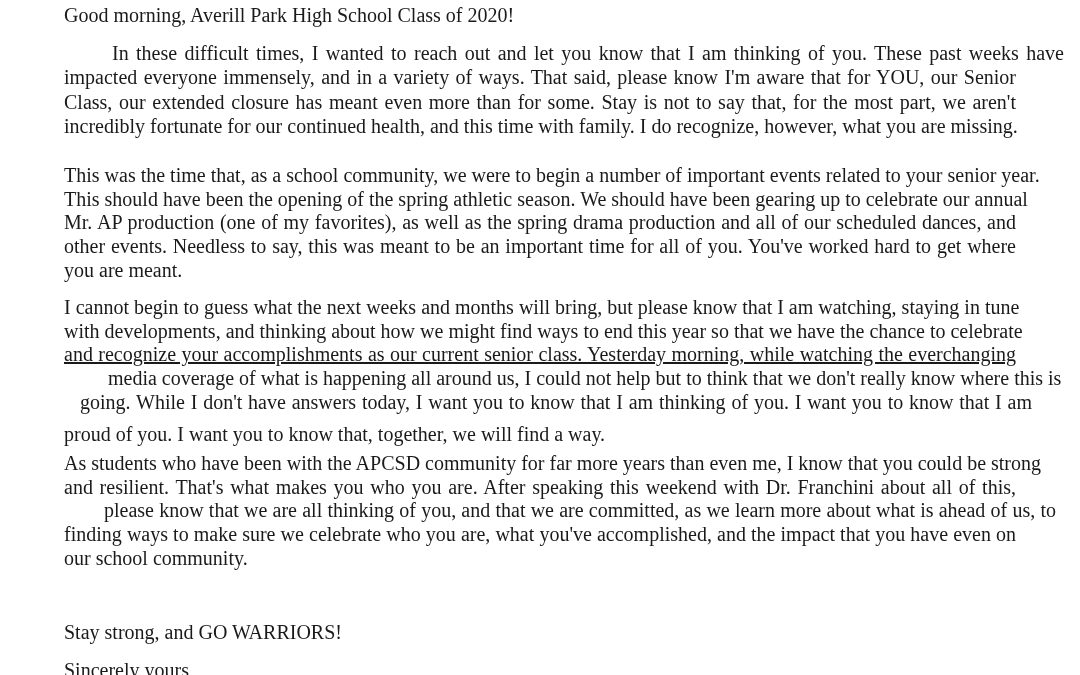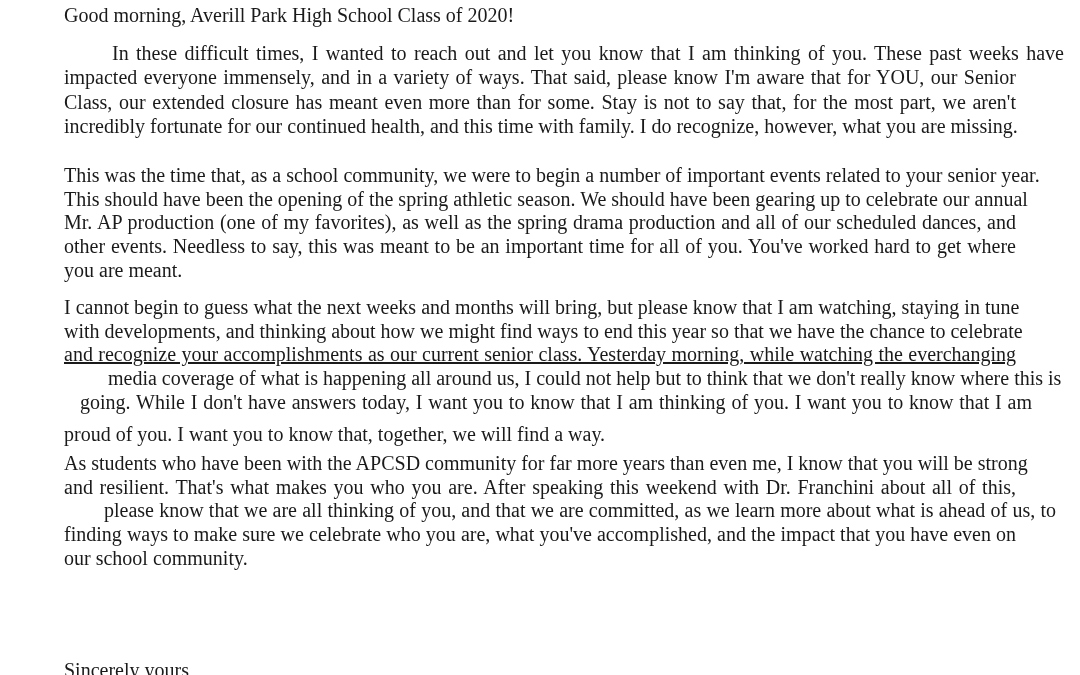--- a/index.html
+++ b/index.html
@@ -59,22 +59,23 @@
   <div>
     <div class="line" style="top:295px;">I cannot begin to guess what the next weeks and months will bring, but please know that I am watching, staying in tune</div>
     <div class="line" style="top:319px;">with developments, and thinking about how we might find ways to end this year so that we have the chance to celebrate</div>
     <div class="line" style="top:342px;text-decoration:underline;">and recognize your accomplishments as our current senior class.  Yesterday morning, while watching the everchanging</div>
     <div class="line" style="top:366px;margin-left:44px;">media coverage of what is happening all around us, I could not help but to think that we don't really know where this is</div>
     <div class="line" style="top:390px;margin-left:16px;">going.  While I don't have answers today,  I want you to know that I am thinking of you.  I want you to know that I am</div>
     <div class="line last" style="top:414px;margin-top:8px;">proud of you.  I want you to know that, together, we will find a way.</div>
   </div>
 
   <div>
-    <div class="line" style="top:451px;">As students who have been with the APCSD community for far more years than even me, I know that you will be strong</div>
+    <div class="line" style="top:451px;">As students who have been with the APCSD community for far more years than even me, I know that you could be strong</div>
     <div class="line" style="top:475px;">and resilient.  That's what makes you who you are.  After speaking this weekend with Dr. Franchini about all of this,</div>
     <div class="line" style="top:498px;margin-left:40px;">please know that we are all thinking of you, and that we are committed, as we learn more about what is ahead of us, to</div>
     <div class="line" style="top:522px;">finding ways to make sure we celebrate who you are, what you've accomplished, and the impact that you have even on</div>
     <div class="line last" style="top:546px;">our school community.</div>
   </div>
 
+  <div class="line last" style="top:620px;">Stay strong, and GO WARRIORS!</div>
   <div class="line last" style="top:658px;">Sincerely yours</div>
 
 </div>
 
 </body></html>

